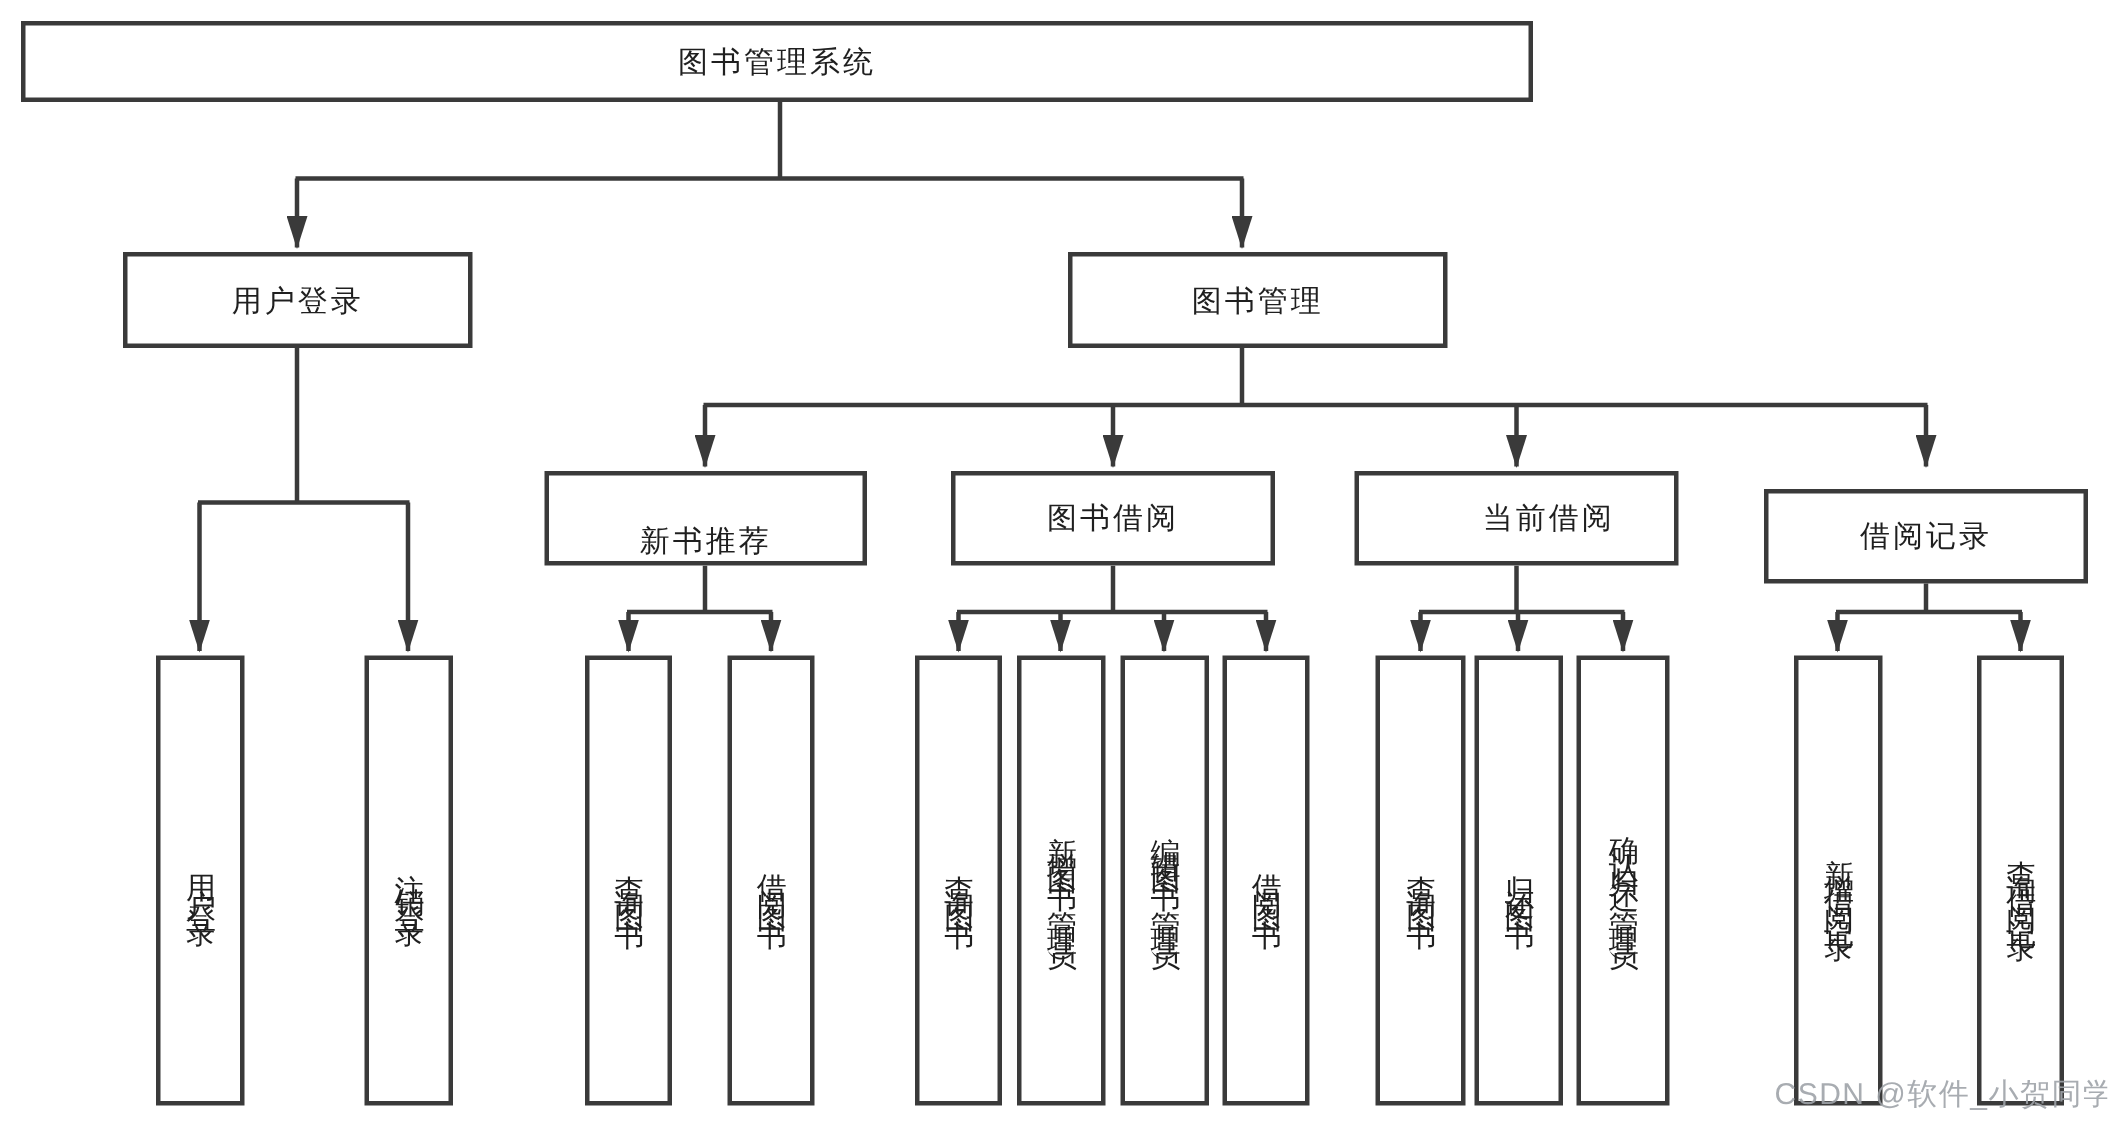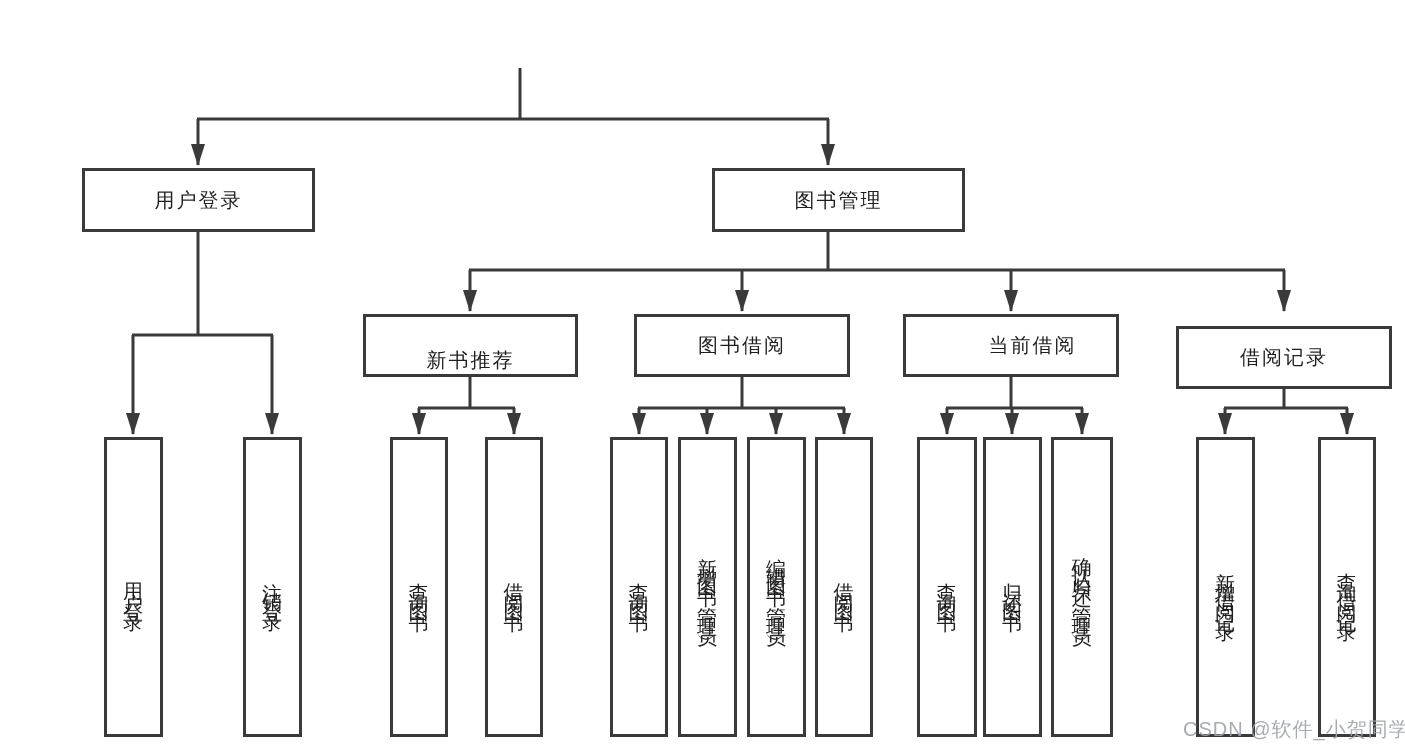--- a/index.html
+++ b/index.html
@@ -98,20 +98,23 @@
       <line x1="1012" y1="408" x2="1012" y2="434" marker-end="url(#arrow)"></line>
       <line x1="1082" y1="408" x2="1082" y2="434" marker-end="url(#arrow)"></line>
 
       <line x1="1284" y1="377" x2="1284" y2="408"></line>
       <line x1="1224" y1="408" x2="1348" y2="408"></line>
       <line x1="1225" y1="408" x2="1225" y2="434" marker-end="url(#arrow)"></line>
       <line x1="1347" y1="408" x2="1347" y2="434" marker-end="url(#arrow)"></line>
     </g>
   </svg>
 
+  <div class="node" style="left:14px; top:14px; width:1008px; height:54px;">
+    <span class="lbl">图书管理系统</span>
+  </div>
 
   <div class="node" style="left:82px; top:168px; width:233px; height:64px;">
     <span class="lbl">用户登录</span>
   </div>
   <div class="node" style="left:712px; top:168px; width:253px; height:64px;">
     <span class="lbl">图书管理</span>
   </div>
 
   <div class="node" style="left:363px; top:314px; width:215px; height:63px;align-items:flex-end;">
     <span class="lbl">新书推荐</span>

